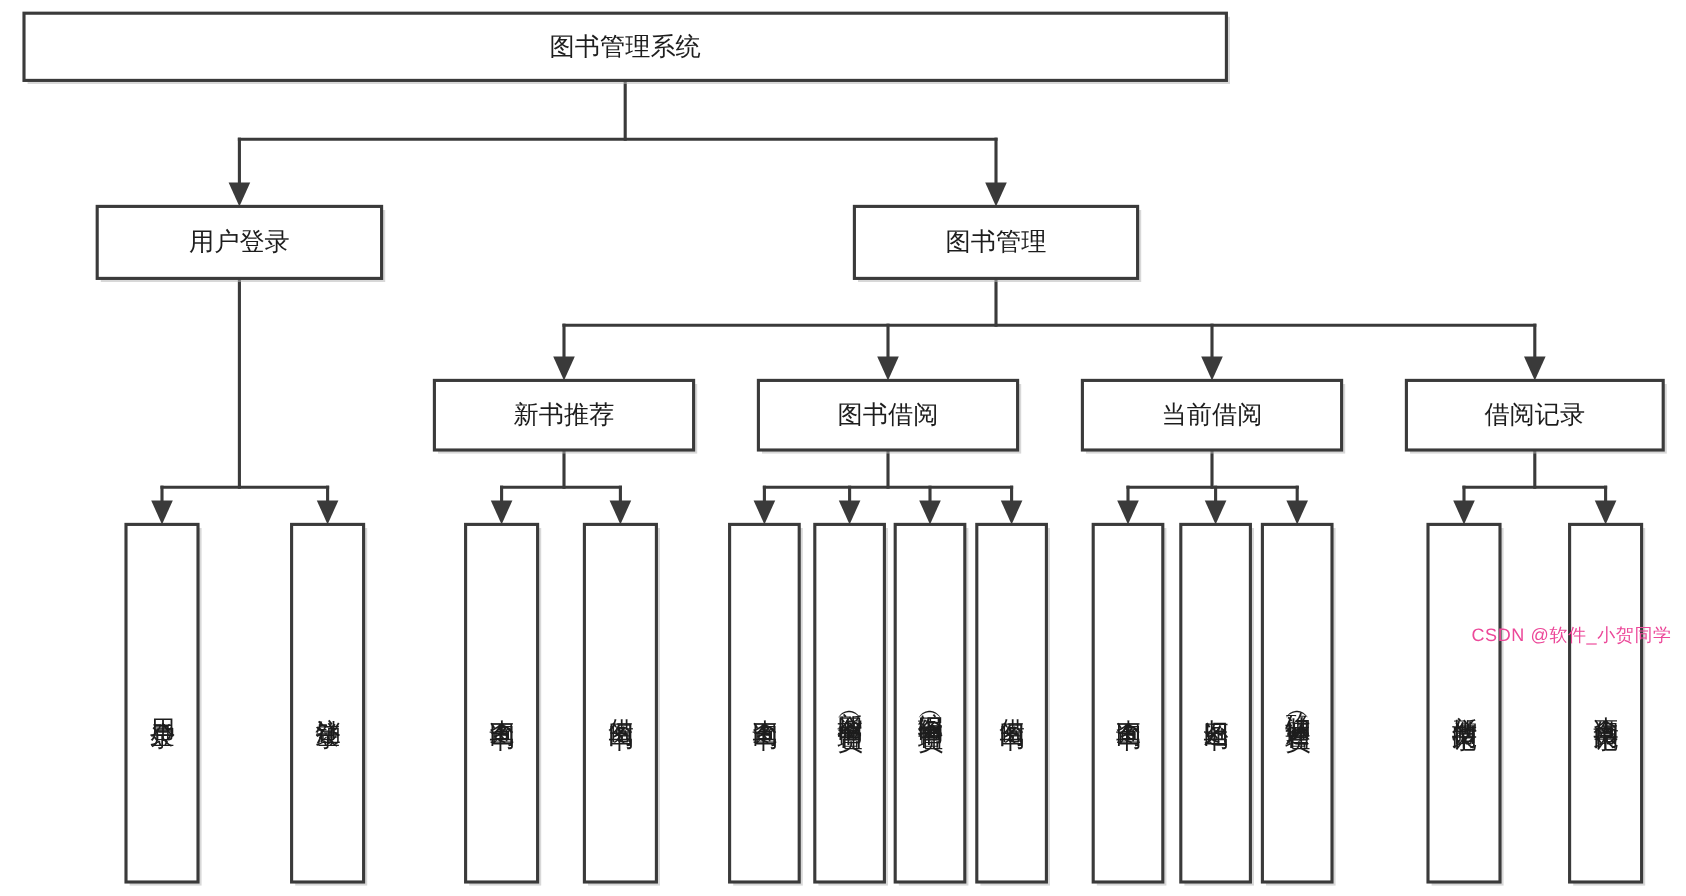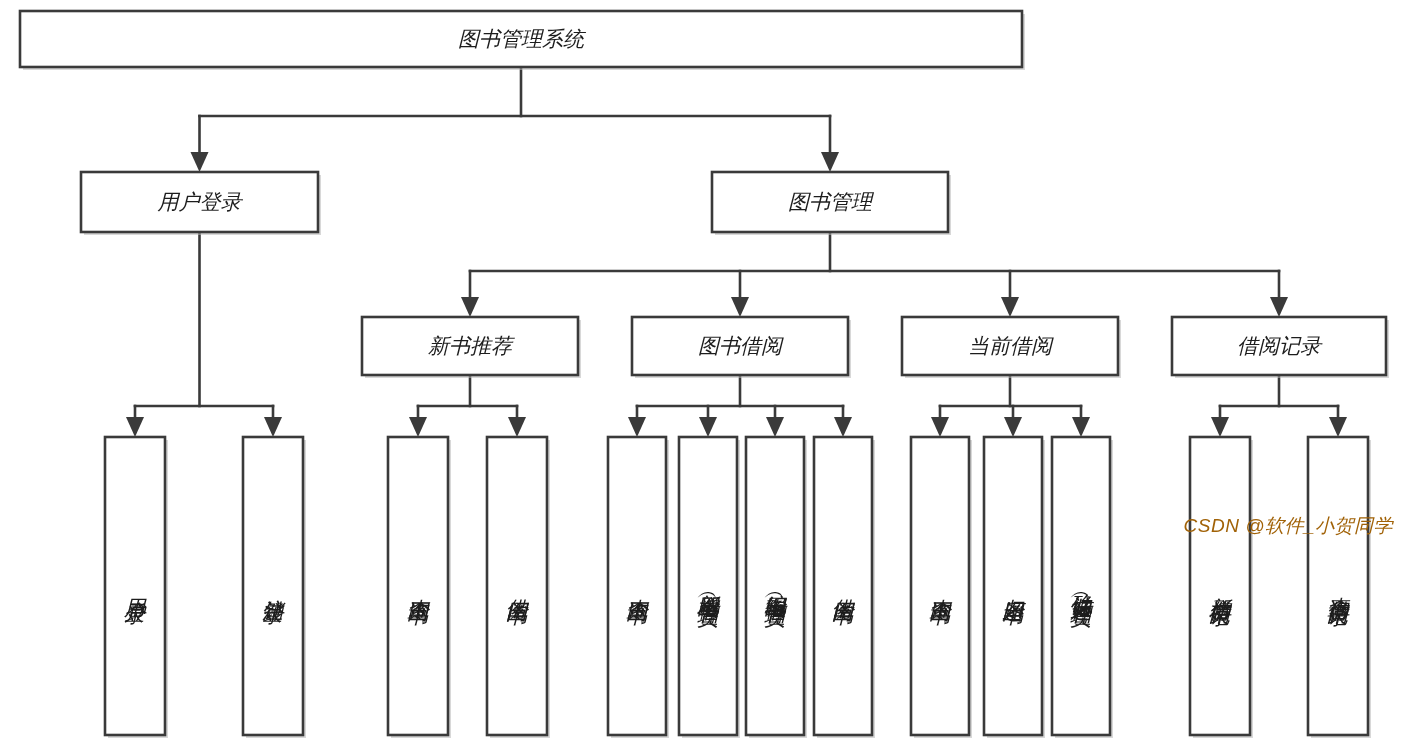--- a/index.html
+++ b/index.html
@@ -11,21 +11,20 @@
     width: 1405px;
     height: 747px;
     font-family: "Liberation Sans", "DejaVu Sans", sans-serif;
     overflow: hidden;
     position: relative;
   }
   #diagram-root {
     position: relative;
     width: 1405px;
     height: 545px;
-    font-style: italic;
   }
   svg.flow {
     position: absolute;
     top: 0;
     left: 0;
     width: 1405px;
     height: 747px;
   }
   .node-box {
     fill: #ffffff;
@@ -67,22 +66,22 @@
     color: #1d1d1d;
     letter-spacing: 2px;
     line-height: 1;
     white-space: nowrap;
   }
   .watermark {
     position: absolute;
     right: 12px;
     bottom: 6px;
     font-family: "Liberation Sans", "DejaVu Sans", sans-serif;
-    font-size: 19px;
-    color: #a16207;
+    font-size: 15px;
+    color: #ec4899;
     letter-spacing: 0.5px;
     user-select: none;
   }
 </style>
 </head>
 <body>
 
 <div id="diagram-root">
   <svg class="flow" id="flow-svg" viewBox="0 0 1405 747">
       <g>

